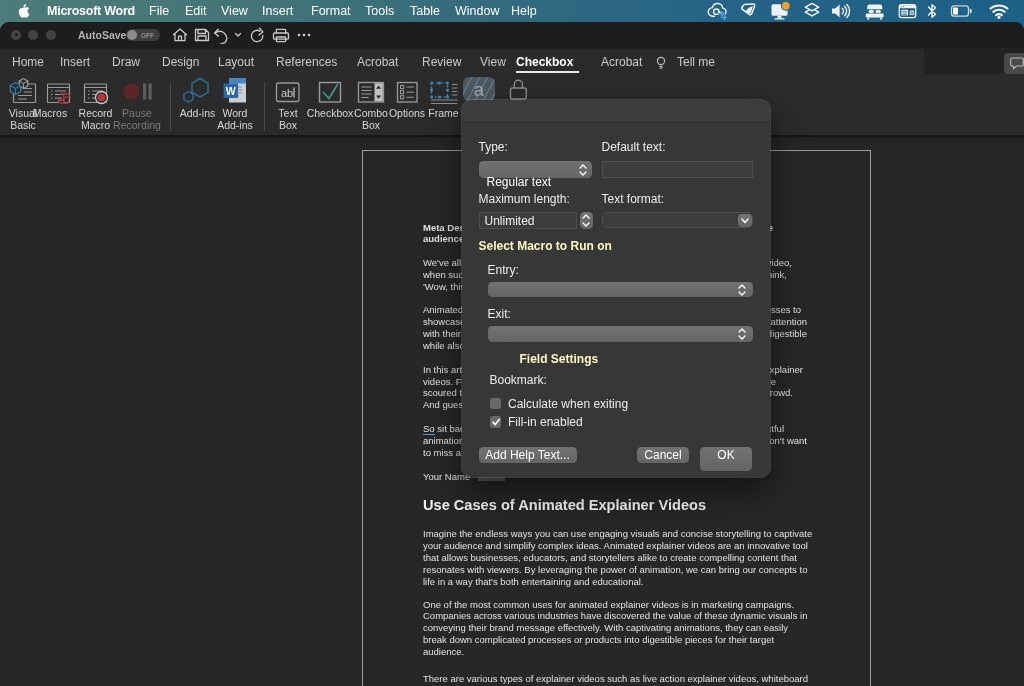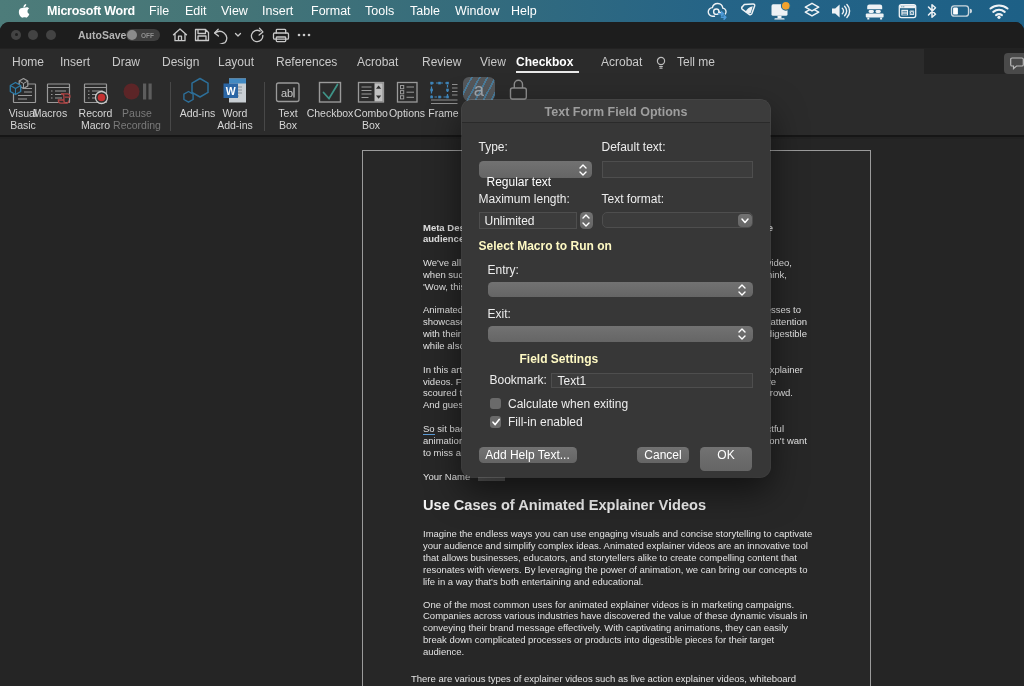--- a/index.html
+++ b/index.html
@@ -332,27 +332,26 @@
     <div class="dl" style="left:423px; top:389px;">Imagine the endless ways you can use engaging visuals and concise storytelling to captivate</div>
     <div class="dl" style="left:423px; top:400.9px;">your audience and simplify complex ideas. Animated explainer videos are an innovative tool</div>
     <div class="dl" style="left:423px; top:412.8px;">that allows businesses, educators, and storytellers alike to create compelling content that</div>
     <div class="dl" style="left:423px; top:424.7px;">resonates with viewers. By leveraging the power of animation, we can bring our concepts to</div>
     <div class="dl" style="left:423px; top:436.6px;">life in a way that's both entertaining and educational.</div>
     <div class="dl" style="left:423px; top:459.5px;">One of the most common uses for animated explainer videos is in marketing campaigns.</div>
     <div class="dl" style="left:423px; top:471.4px;">Companies across various industries have discovered the value of these dynamic visuals in</div>
     <div class="dl" style="left:423px; top:483.3px;">conveying their brand message effectively. With captivating animations, they can easily</div>
     <div class="dl" style="left:423px; top:495.2px;">break down complicated processes or products into digestible pieces for their target</div>
     <div class="dl" style="left:423px; top:507.1px;">audience.</div>
-    <div class="dl" style="left:411px; top:533.9px;">There are various types of explainer videos such as live action explainer videos, whiteboard</div>
+    <div class="dl" style="left:423px; top:533.9px;">There are various types of explainer videos such as live action explainer videos, whiteboard</div>
   </div>
 </div>
 
 <div id="dlg">
   <div style="position:absolute; left:0; top:0; width:100%; height:22px; background:#3c3c3c; border-radius:10px 10px 0 0;"></div>
-  <div class="ttl">Text Form Field Options</div>
   <div class="sep"></div>
 
   <div class="lbl" style="left:16.5px; top:40px;">Type:</div>
   <div class="lbl" style="left:139.5px; top:40px;">Default text:</div>
 
   <div class="gbtn" style="left:16.5px; top:61px; width:113px; height:16.5px; font-size:12px;">
     <span style="position:absolute; left:8px; top:14px;">Regular text</span>
     <svg style="position:absolute; right:5px; top:2.5px;" width="8" height="12" viewBox="0 0 8 12">
       <path d="M1 4 L4 1 L7 4 M1 8 L4 11 L7 8" fill="none" stroke="#fff" stroke-width="1.4" stroke-linecap="round" stroke-linejoin="round"></path>
     </svg>
@@ -387,23 +386,20 @@
   </div>
   <div class="lbl" style="left:25.5px; top:207px;">Exit:</div>
   <div class="gbtn" style="left:25.5px; top:226px; width:265px; height:15.5px;">
     <svg style="position:absolute; right:7px; top:2px;" width="8" height="12" viewBox="0 0 8 12">
       <path d="M1 4 L4 1 L7 4 M1 8 L4 11 L7 8" fill="none" stroke="#fff" stroke-width="1.4" stroke-linecap="round" stroke-linejoin="round"></path>
     </svg>
   </div>
 
   <div class="lblb" style="left:16.5px; top:252px;margin-left:41px;">Field Settings</div>
   <div class="lbl" style="left:27.5px; top:273px;">Bookmark:</div>
-  <div class="field" style="left:88.5px; top:272.5px; width:202px; height:15px;">
-    <span style="position:absolute; left:6px; top:0.5px; font-size:12px; color:#f0f0f0;">Text1</span>
-  </div>
 
   <div class="abs" style="left:27.5px; top:297.5px; width:11.5px; height:11.5px; background:#6a6a6a; border-radius:3px;"></div>
   <div class="lbl" style="left:46px; top:296.5px;">Calculate when exiting</div>
   <div class="abs" style="left:27.5px; top:316px; width:11.5px; height:11.5px; background:#6a6a6a; border-radius:3px;">
     <svg style="position:absolute; left:1px; top:1px;" width="10" height="10" viewBox="0 0 10 10">
       <path d="M2 5.2 L4.2 7.6 L8.2 2.4" fill="none" stroke="#fff" stroke-width="1.6" stroke-linecap="round" stroke-linejoin="round"></path>
     </svg>
   </div>
   <div class="lbl" style="left:46px; top:315px;">Fill-in enabled</div>
 

